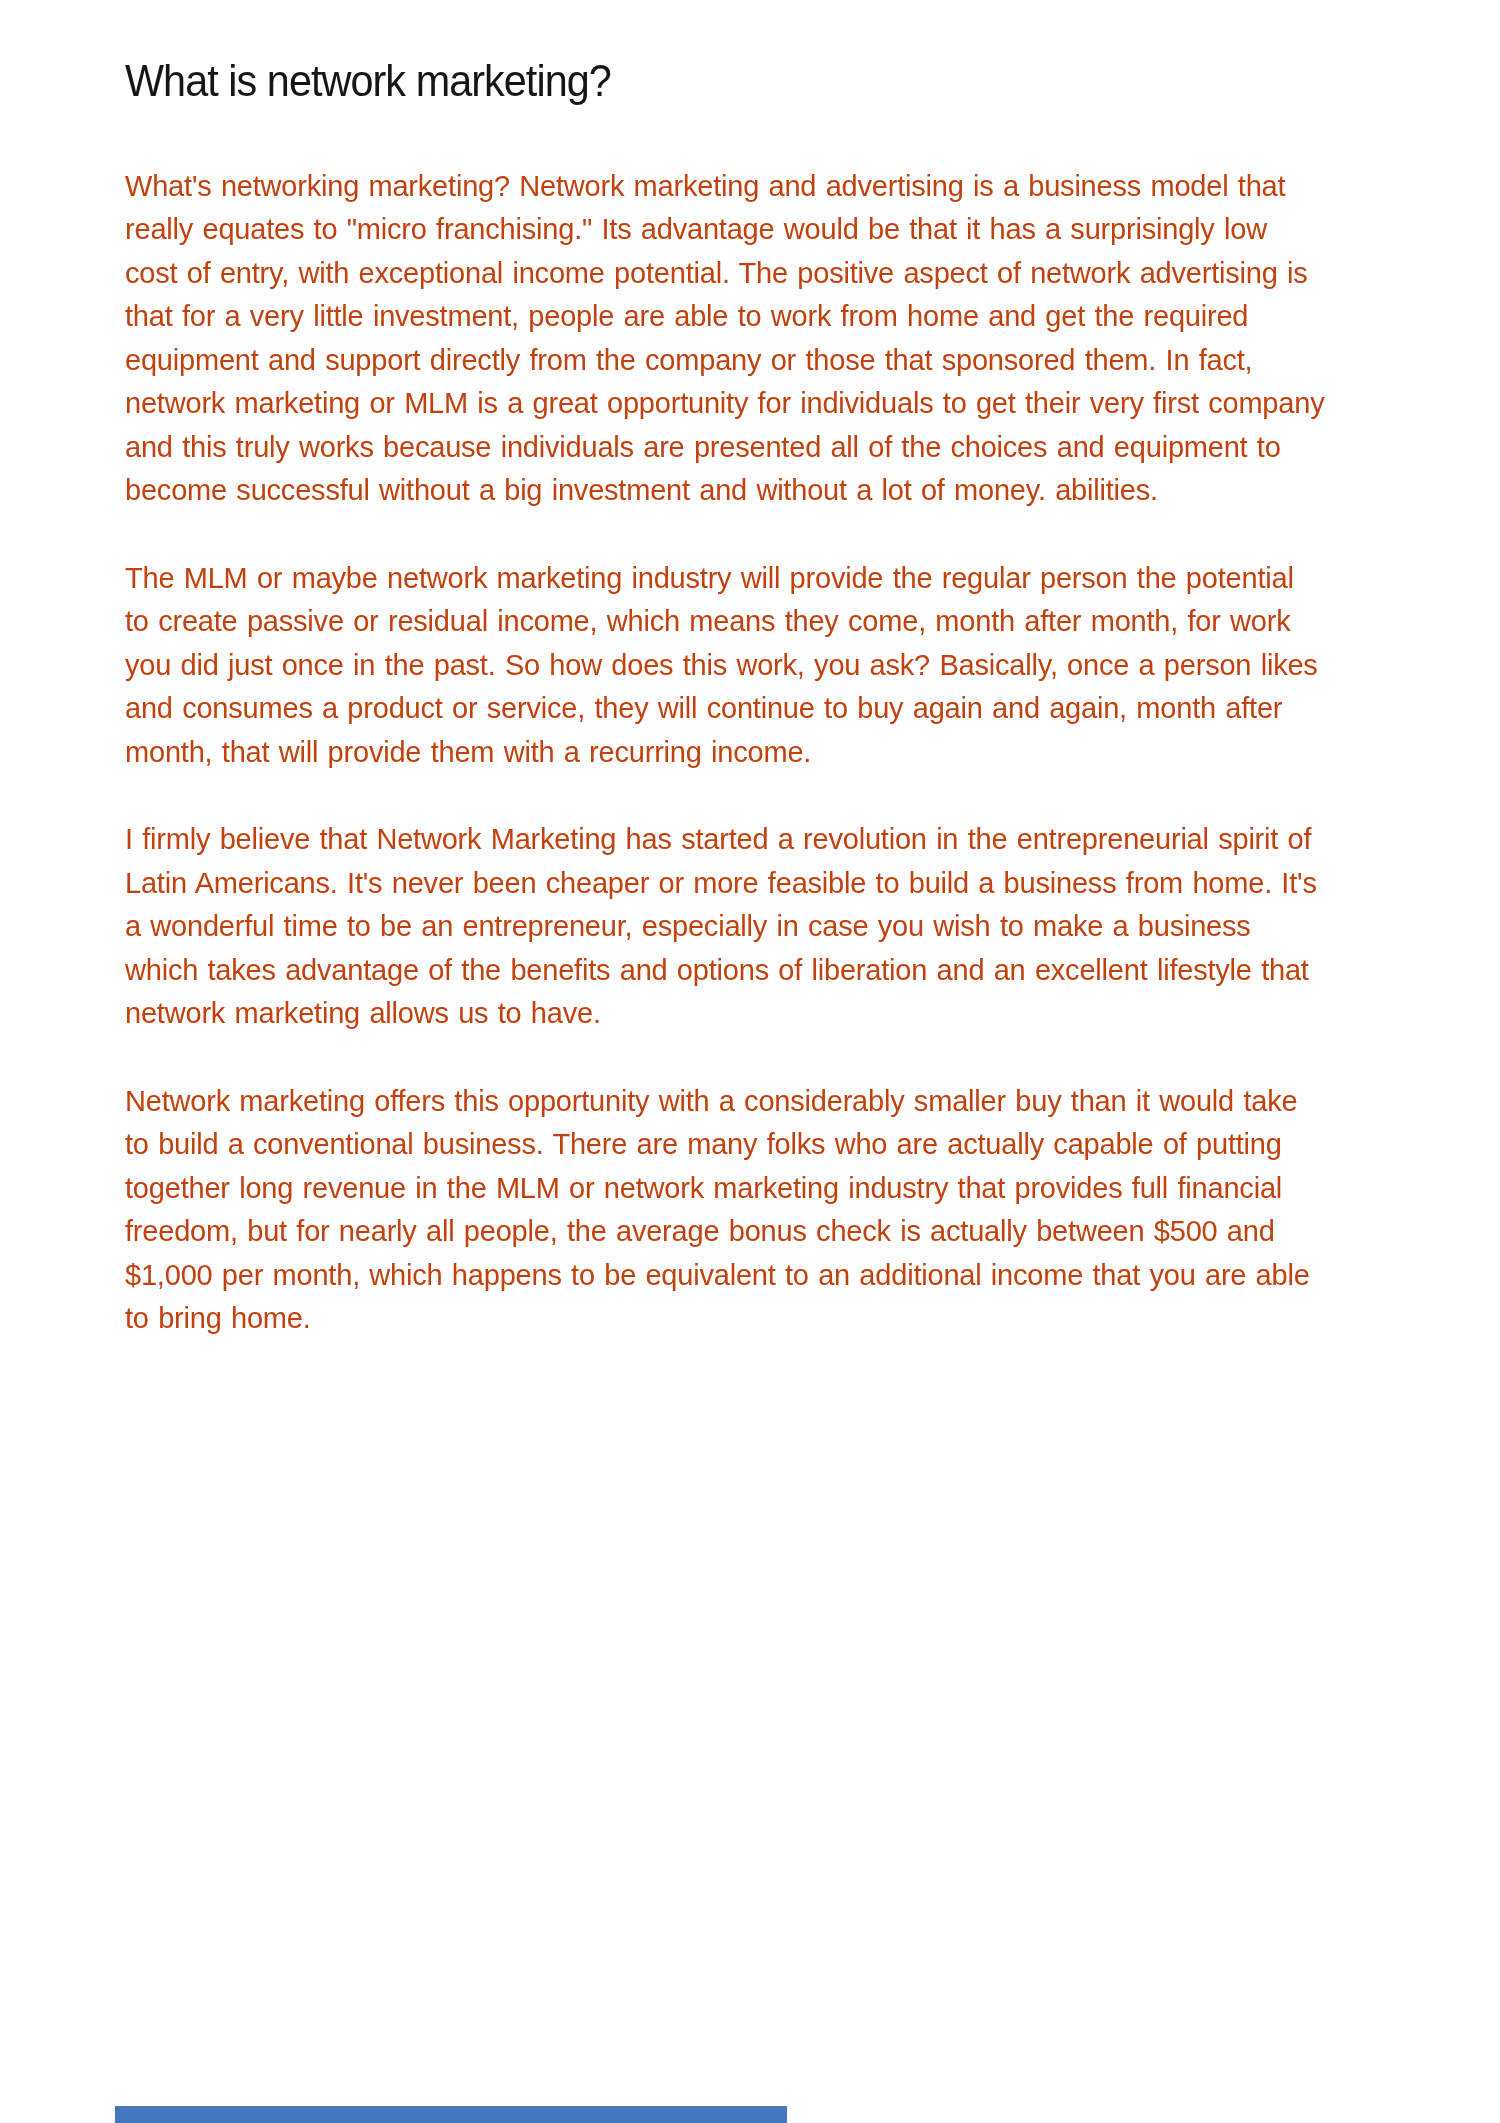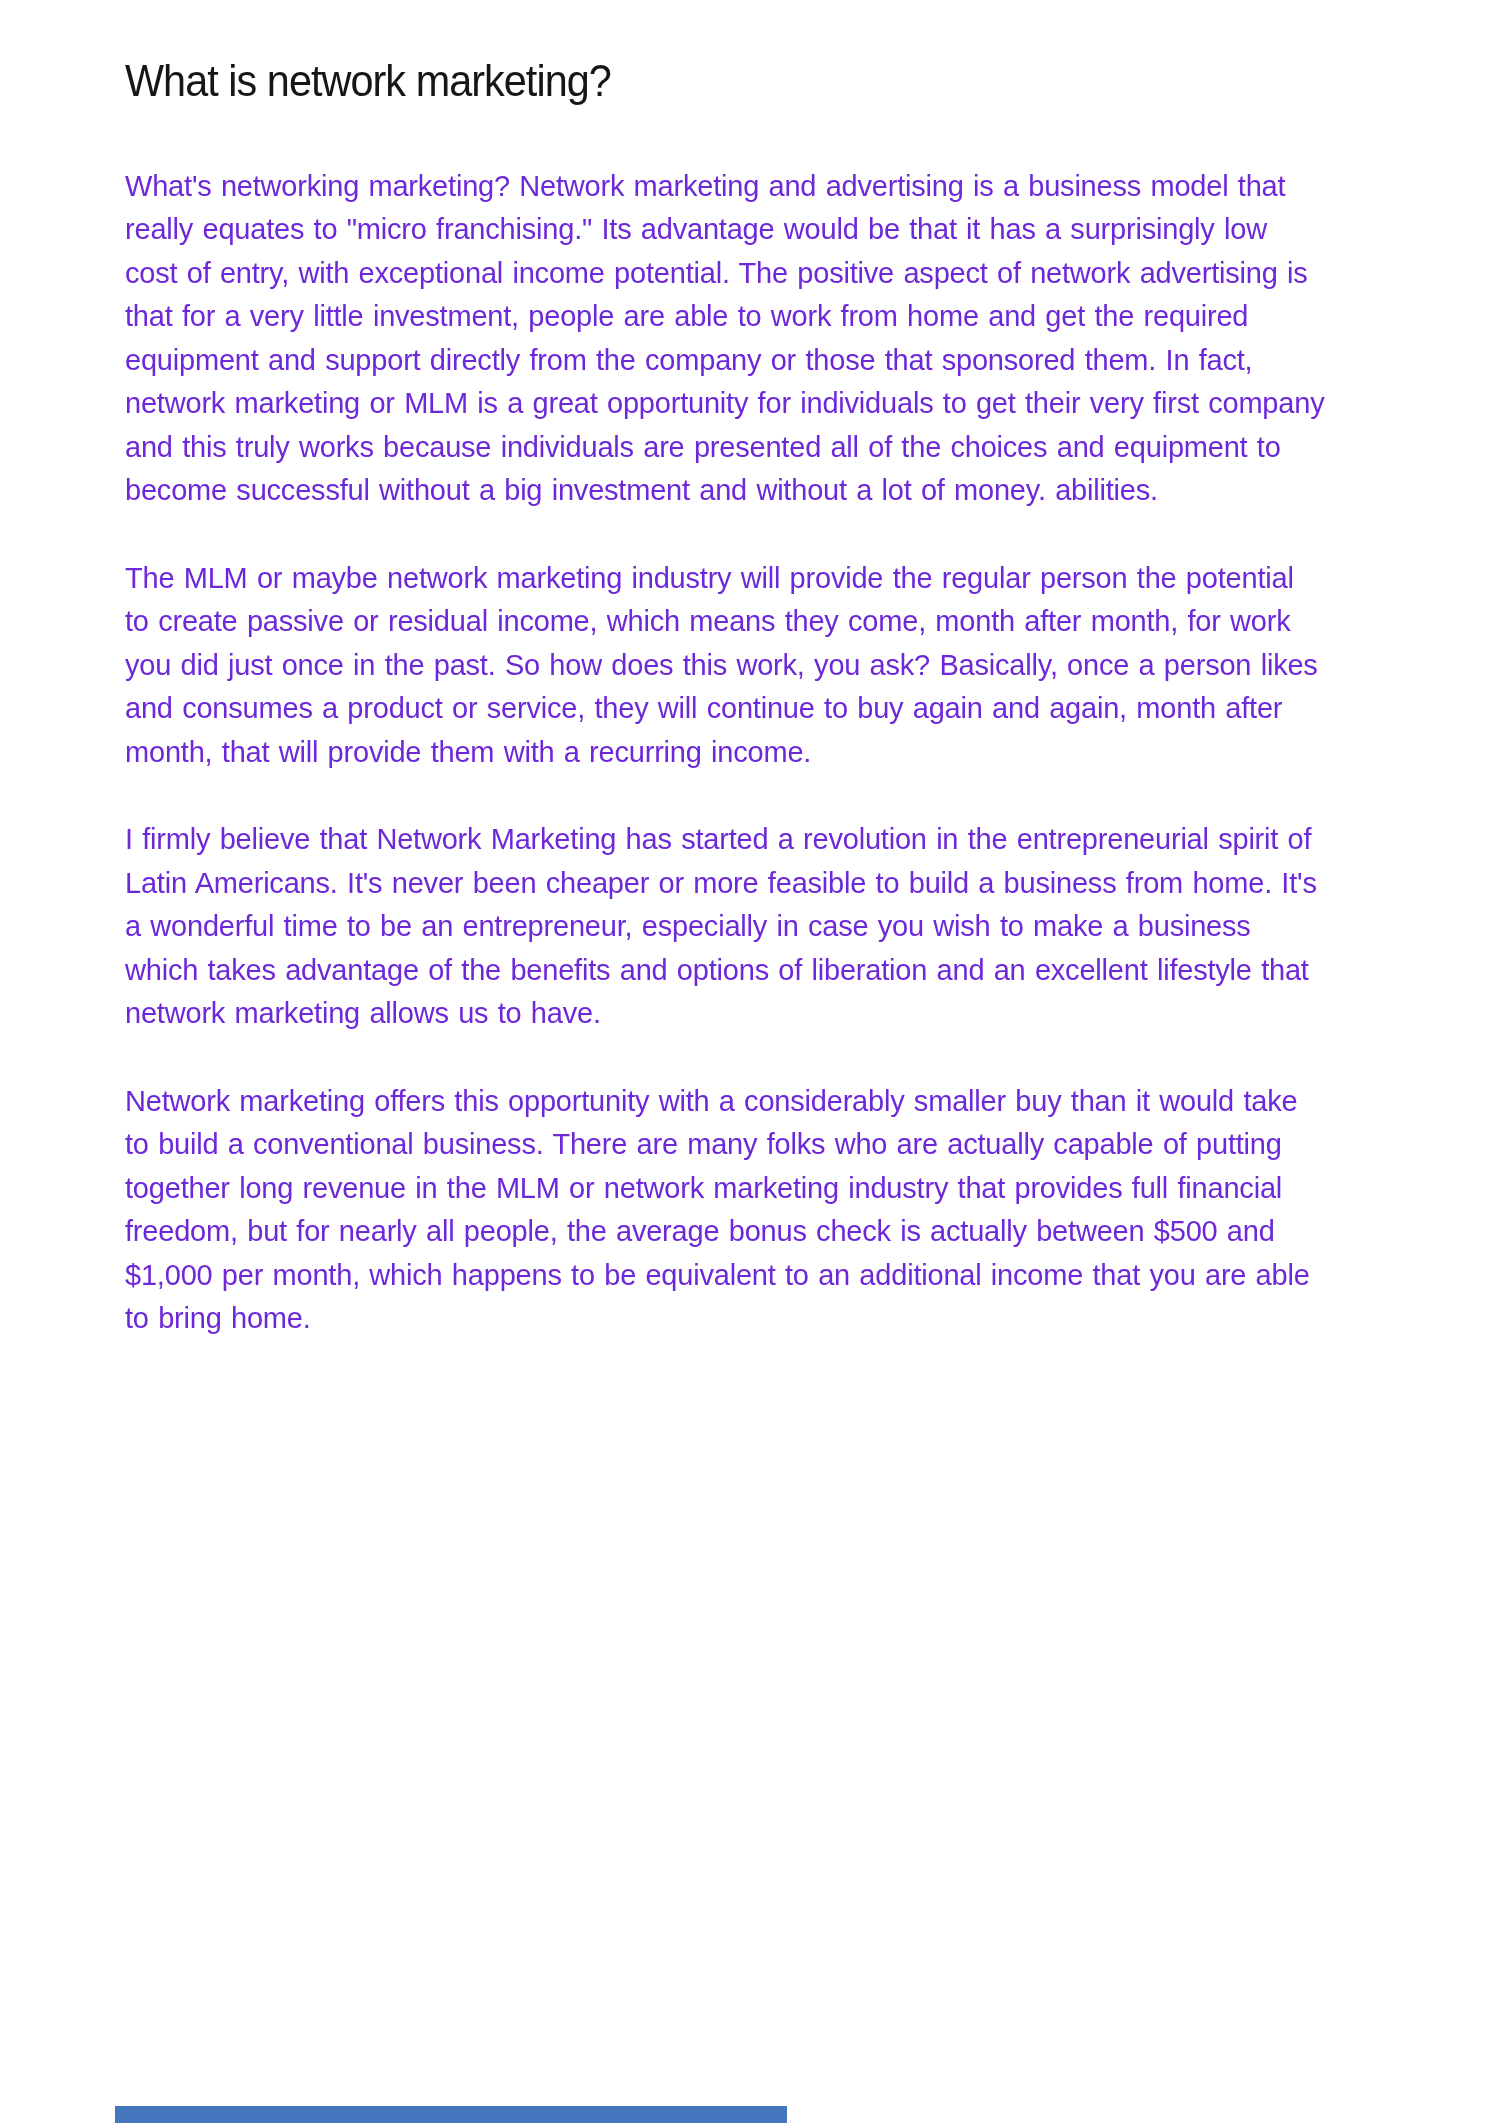--- a/index.html
+++ b/index.html
@@ -37,21 +37,21 @@
     white-space: nowrap;
   }
   .para {
     margin: 0 0 44px 0;
     max-width: 1315px;
     font-size: 29px;
     line-height: 43.5px;
     letter-spacing: -0.2px;
     word-spacing: 1.5px;
     white-space: pre-line; 
-    color: #6d28d9;
+    color: #c2410c;
   }
   .footer-bar {
     position: absolute;
     left: 115px;
     bottom: 0;
     width: 672px;
     height: 17px;
     
   }
 </style>

